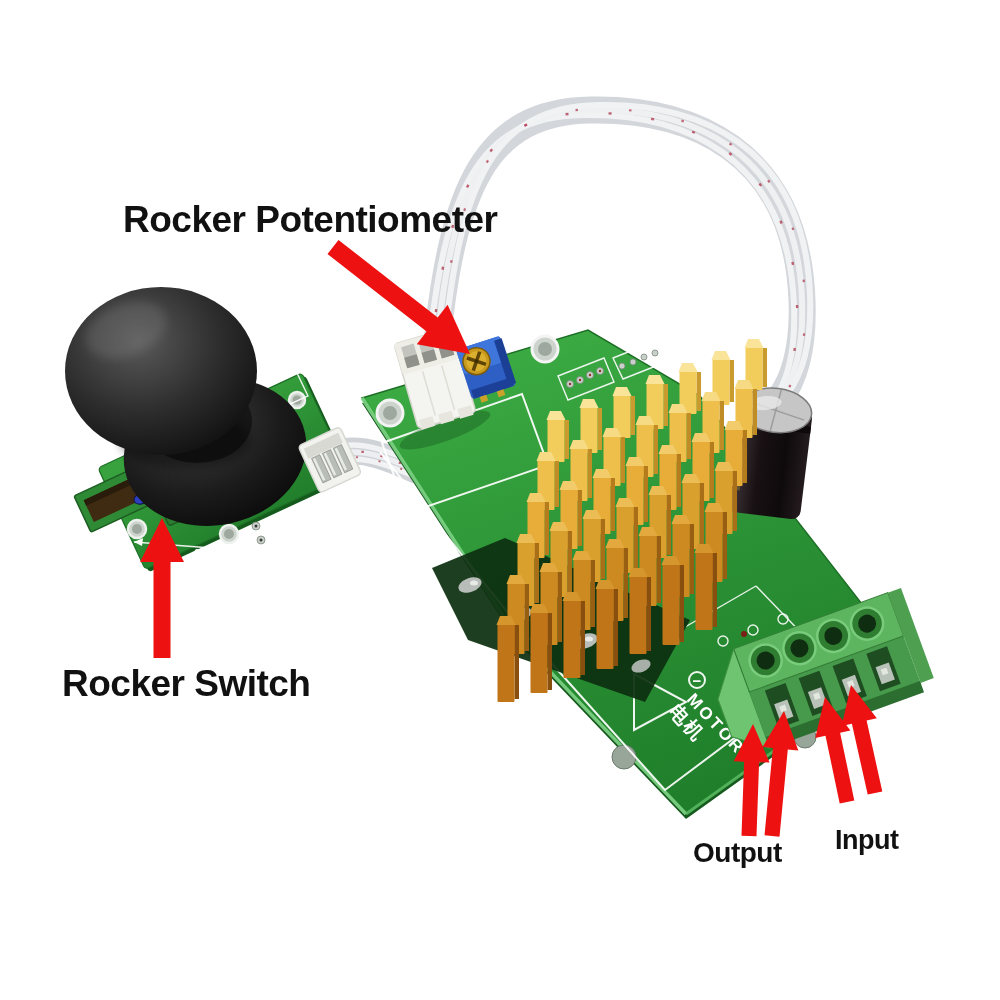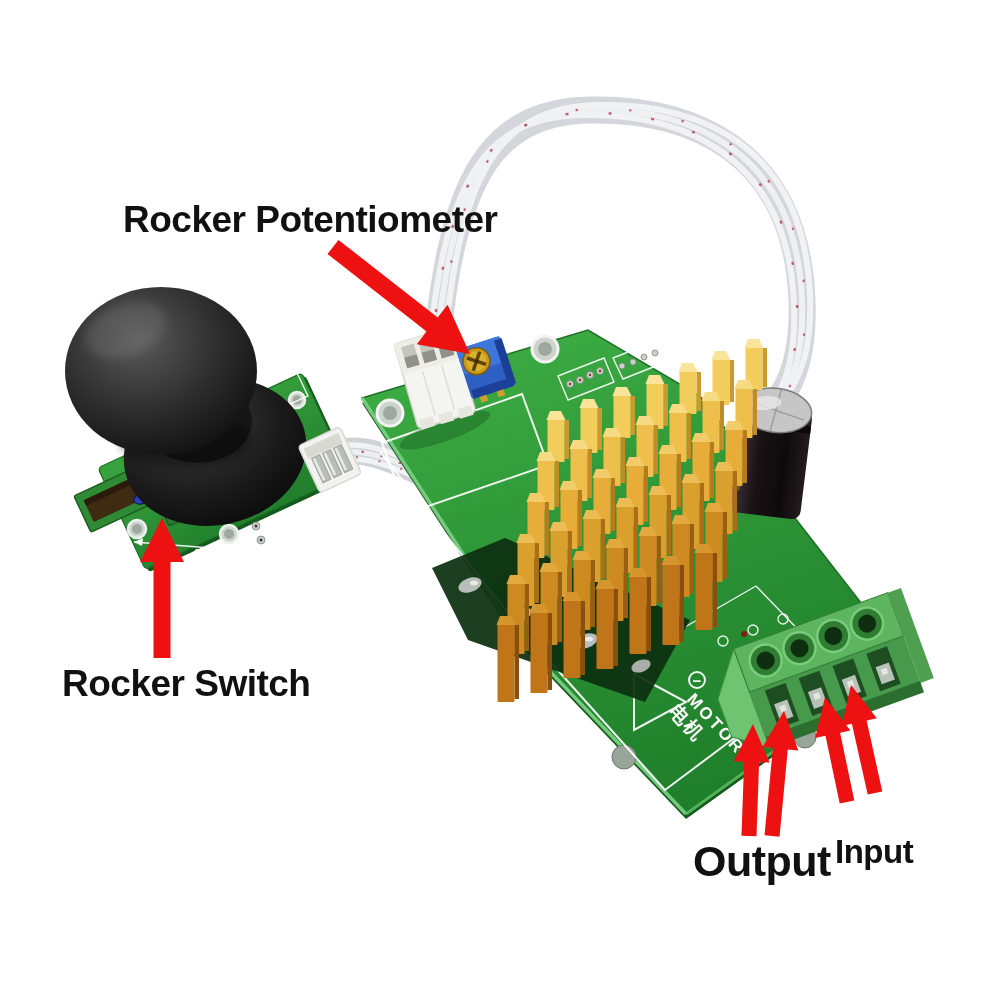--- a/index.html
+++ b/index.html
@@ -8,22 +8,22 @@
     background:var(--background-white,#fff);
     font-family:"Liberation Sans",sans-serif;
   }
   #scene{position:absolute;left:0;top:0;width:1000px;height:1000px;}
   .ann-label{
     position:absolute;font-weight:bold;white-space:nowrap;
     color:var(--label-black,#111);letter-spacing:-0.5px;
   }
   #label-trimmer{left:123px;top:199px;font-size:37px;}
   #label-rocker {left:62px; top:663px;font-size:37px;}
-  #label-output {left:693px;top:837px;font-size:43px;}
-  #label-input  {left:835px;top:825px;font-size:33px;margin-top:8px;}
+  #label-output {left:693px;top:837px;font-size:28px;}
+  #label-input  {left:835px;top:825px;font-size:27px;}
   .sk{stroke:#ffffff;fill:none;stroke-width:2;opacity:.92;}
   .sk-thin{stroke:#ffffff;fill:none;stroke-width:1.4;opacity:.9;}
   .sk-text{fill:#ffffff;font-family:"Liberation Sans",sans-serif;font-weight:bold;}
   .sk-tiny{fill:#ffffff;font-family:"Liberation Sans",sans-serif;font-weight:bold;font-size:9px;}
   .pad{fill:#c9cfc9;stroke:#7e887e;stroke-width:.8;}
   .pad-dot{fill:#8a3020;}
 </style>
 </head>
 <body>
 

